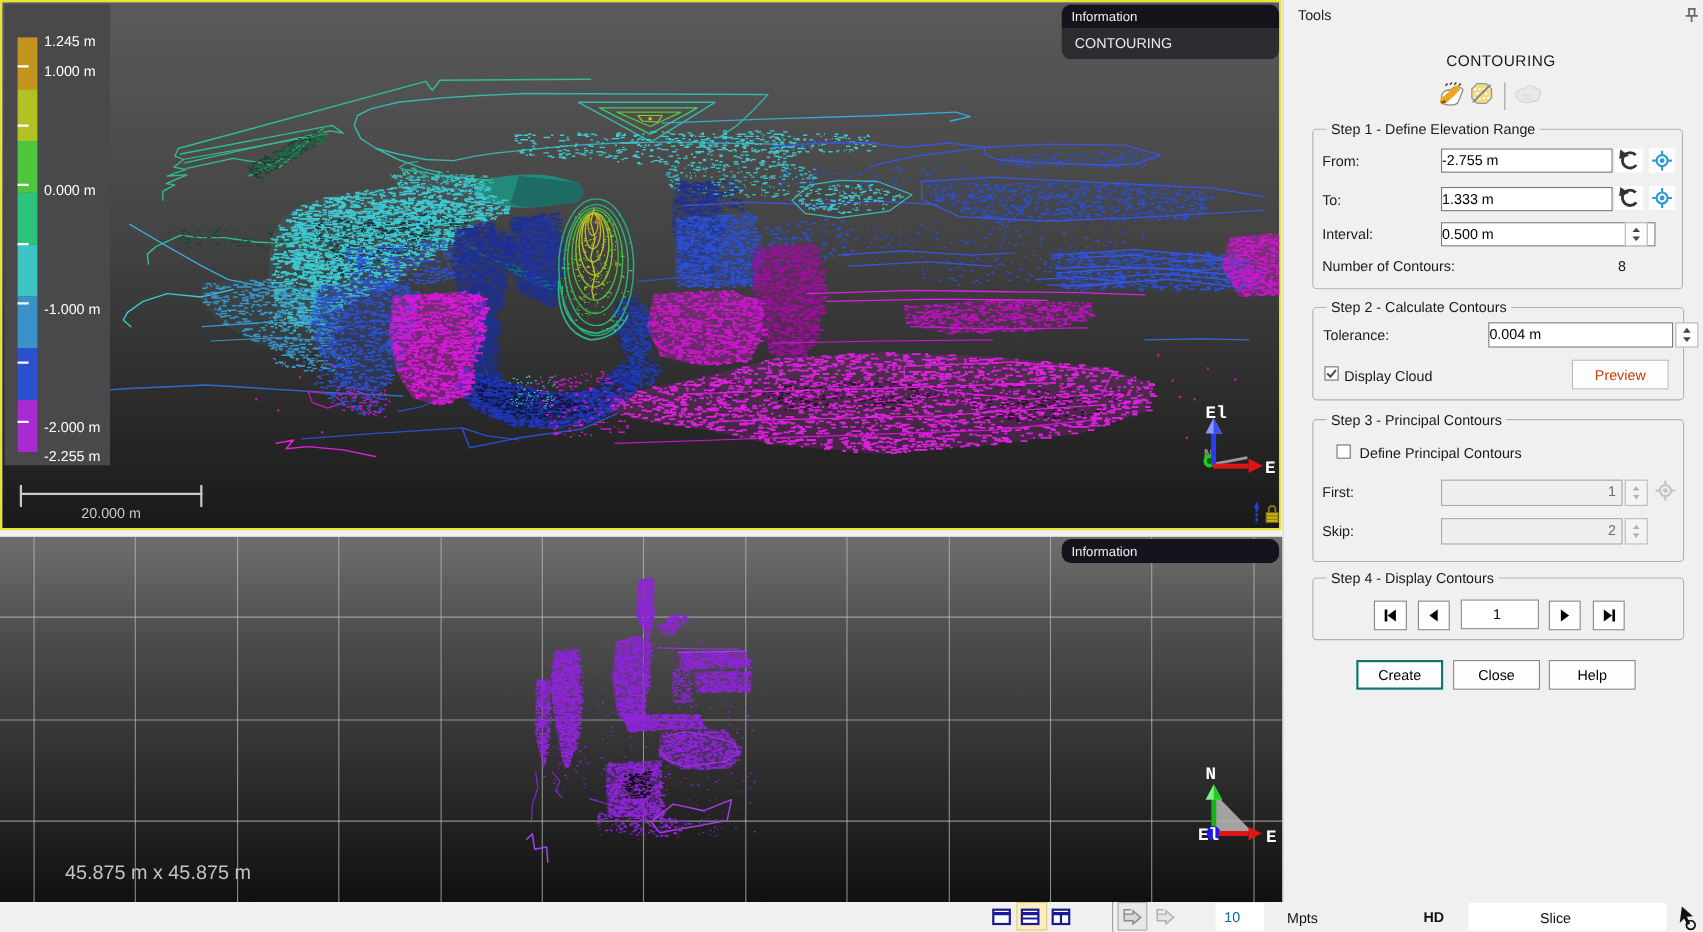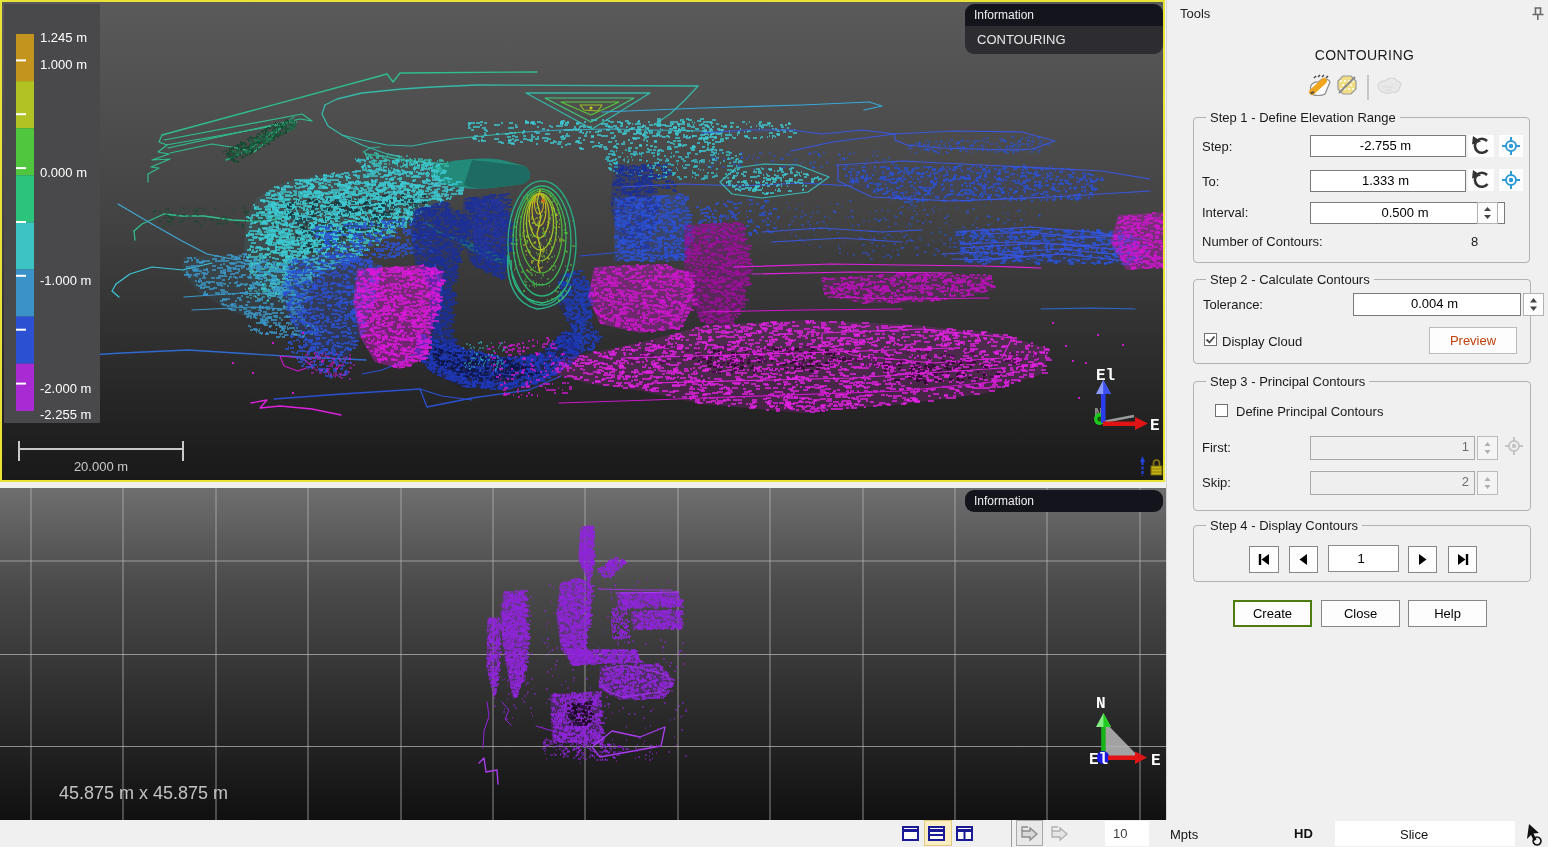--- a/index.html
+++ b/index.html
@@ -6,21 +6,21 @@
 #vp2{position:absolute;left:0;top:488px;width:1166px;height:332px;background:linear-gradient(#6e6e6e,#4a4a4a 30%,#101010)}
 #legendbox{position:absolute;left:2px;top:2px;width:96px;height:419px;background:#49494b}
 .lgl{position:absolute;left:36px;color:#fff;font-weight:normal;font-size:13px;line-height:13px;white-space:nowrap}
 .infobox{position:absolute;border-radius:9px;overflow:hidden}
 .infohdr{background:#14141d;color:#eee;font-size:12px;padding:4px 0 4px 9px}
 .infobody{background:rgba(43,43,48,0.96);color:#e9e9e9;font-size:13px}
 #panel{position:absolute;left:1166px;top:0;width:382px;height:847px;background:#f0f0f0;border-left:1px solid #d4d4d4}
 .gb{position:absolute;border:1px solid #b2b2b2;border-radius:4px}
 .gbt{position:absolute;top:-8px;left:12px;background:#f0f0f0;padding:0 4px;font-size:13px;color:#1a1a1a;white-space:nowrap}
 .lbl{position:absolute;font-size:13px;color:#1a1a1a;white-space:nowrap}
-.inp{position:absolute;background:#fff;border:1px solid #7a7a7a;font-size:13px;color:#000;text-align:center;line-height:20px;padding-right:5px}
+.inp{position:absolute;background:#fff;border:1px solid #7a7a7a;font-size:13px;color:#000;text-align:left;line-height:20px;padding-right:5px}
 .inpd{position:absolute;background:#efefef;border:1px solid #a9a9a9;font-size:13px;color:#6e6e6e;text-align:right;line-height:20px;padding-right:5px}
 .spin{position:absolute;width:21px;background:#fdfdfd;border:1px solid #b2b2b2}
 .btn{position:absolute;background:#fdfdfd;border:1px solid #878787;font-size:13px;color:#000;text-align:center}
 #statusbar{position:absolute;left:0;top:820px;width:1548px;height:27px;background:#f0f0f0}
 .sbt{position:absolute;font-size:13px;color:#111;white-space:nowrap}
 svg{display:block}
 </style></head><body>
 
 <div id="vp1">
 <svg width="1161" height="478" viewBox="0 0 1161 478" style="position:absolute;left:0;top:0">
@@ -341,21 +341,21 @@
 </g>
 <line x1="60" y1="2" x2="60" y2="27" stroke="#ababab" stroke-width="1.2"></line>
 <g transform="translate(68,0)" opacity="0.55">
 <path d="M3 16 C0 11 5 7 10 8 C12 4 19 4 21 8 C25 8 26 13 23 15 C24 18 20 20 17 19 C14 21 6 21 3 16 Z" fill="#e3e3e3" stroke="#c2c2c2" stroke-width="1.2"></path>
 <path d="M7 14h10M9 17h7" stroke="#cfcfcf" stroke-width="1.3"></path>
 </g>
 </svg>
 
 <div class="gb" style="left:26px;top:117px;width:337px;height:146px">
 <div class="gbt">Step 1 - Define Elevation Range</div>
-<div class="lbl" style="left:8px;top:21px">Step:</div>
+<div class="lbl" style="left:8px;top:21px">From:</div>
 <div class="inp" style="left:116px;top:17px;width:156px;height:22px">-2.755 m</div>
 <div class="lbl" style="left:8px;top:56px">To:</div>
 <div class="inp" style="left:116px;top:52px;width:156px;height:22px">1.333 m</div>
 <div class="lbl" style="left:8px;top:87px">Interval:</div>
 <div class="inp" style="left:116px;top:84px;width:195px;height:22px">0.500 m</div>
 <div class="spin" style="left:283px;top:84px;height:22px">
 <svg width="19" height="20">
           <path d="M9.5 4l3.5 4h-7z" fill="#444"></path>
           <path d="M9.5 16l-3.5-4h7z" fill="#444"></path>
         </svg>
@@ -463,21 +463,21 @@
         </svg>
       </div>
 <div class="btn" style="left:254px;top:20px;width:29px;height:27px">
         <svg width="27" height="25">
           <path d="M18 7v11" stroke="#000" stroke-width="2.4"></path>
           <polygon points="9,7 9,18 16.5,12.5" fill="#000"></polygon>
         </svg>
       </div>
 </div>
 
-<div class="btn" style="left:66px;top:600px;width:79px;height:27px;line-height:24px;border:2px solid #4d7c0f">Create</div>
+<div class="btn" style="left:66px;top:600px;width:79px;height:27px;line-height:24px;border:2px solid #0f766e">Create</div>
 <div class="btn" style="left:154px;top:600px;width:79px;height:27px;line-height:25px">Close</div>
 <div class="btn" style="left:241px;top:600px;width:79px;height:27px;line-height:25px">Help</div>
 </div>
 
 <div id="statusbar">
 <svg width="75" height="23" style="position:absolute;left:901px;top:3px">
 <g fill="none" stroke="#1a1a96" stroke-width="2">
 <rect x="2" y="4" width="15" height="13" fill="#fff"></rect>
 <path d="M2 7.5h15" stroke-width="3"></path>
 </g>
@@ -502,21 +502,21 @@
 <div style="position:absolute;left:1016px;top:0;width:27px;height:26px;background:#e8e8e8;border:1px solid #aaa"></div>
 <svg width="24" height="22" style="position:absolute;left:1018px;top:3px">
 <path d="M4 8h8V5l7 6-7 6v-3H4z" fill="#d8d8d8" stroke="#8a8a8a" stroke-width="1.3"></path>
 <path d="M4 8V4h6" fill="none" stroke="#8a8a8a" stroke-width="1.3"></path>
 </svg>
 <svg width="24" height="22" style="position:absolute;left:1048px;top:3px" opacity="0.75">
 <path d="M4 8h8V5l7 6-7 6v-3H4z" fill="#e2e2e2" stroke="#9a9a9a" stroke-width="1.3"></path>
 <path d="M4 8V4h6" fill="none" stroke="#9a9a9a" stroke-width="1.3"></path>
 </svg>
 <div style="position:absolute;left:1105px;top:1px;width:44px;height:25px;background:#fff"></div>
-<div class="sbt" style="left:1113px;top:6px;color:#404040">10</div>
+<div class="sbt" style="left:1113px;top:6px;color:#0369a1">10</div>
 <div class="sbt" style="left:1170px;top:7px">Mpts</div>
 <div class="sbt" style="left:1294px;top:6px;font-weight:bold">HD</div>
 <div style="position:absolute;left:1335px;top:1px;width:180px;height:25px;background:#fff"></div>
 <div class="sbt" style="left:1400px;top:7px">Slice</div>
 <svg width="22" height="24" style="position:absolute;left:1524px;top:2px">
 <path d="M5 2l10 9-5.5.5 3 6-2.5 1.5-3-6L3 17z" fill="#111"></path>
 <path d="M13 15a4 4 0 1 0 .1 0" fill="none" stroke="#111" stroke-width="1.6"></path>
 </svg>
 </line></div>
 

